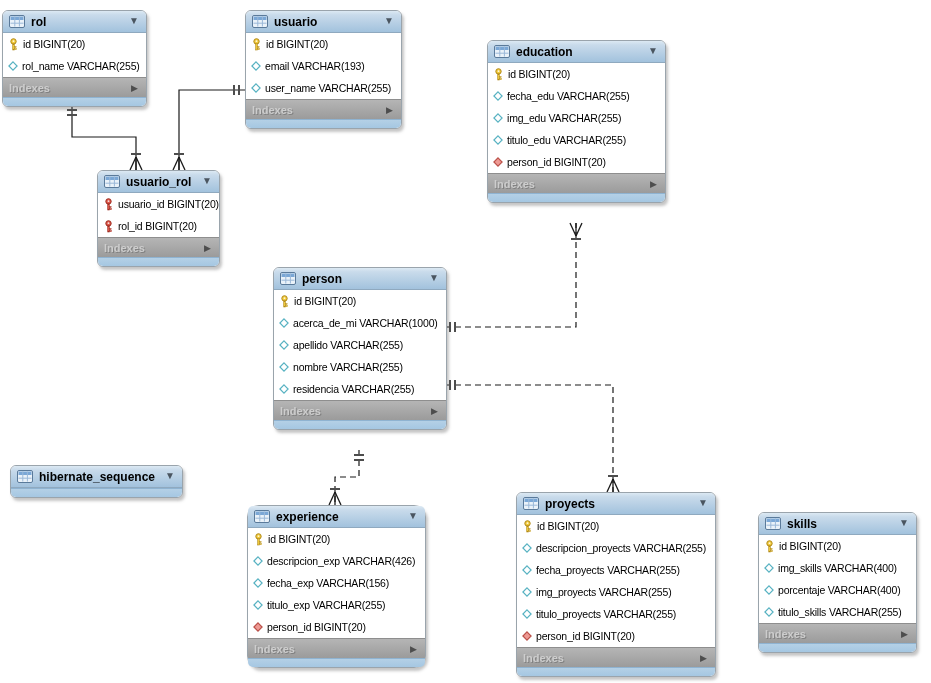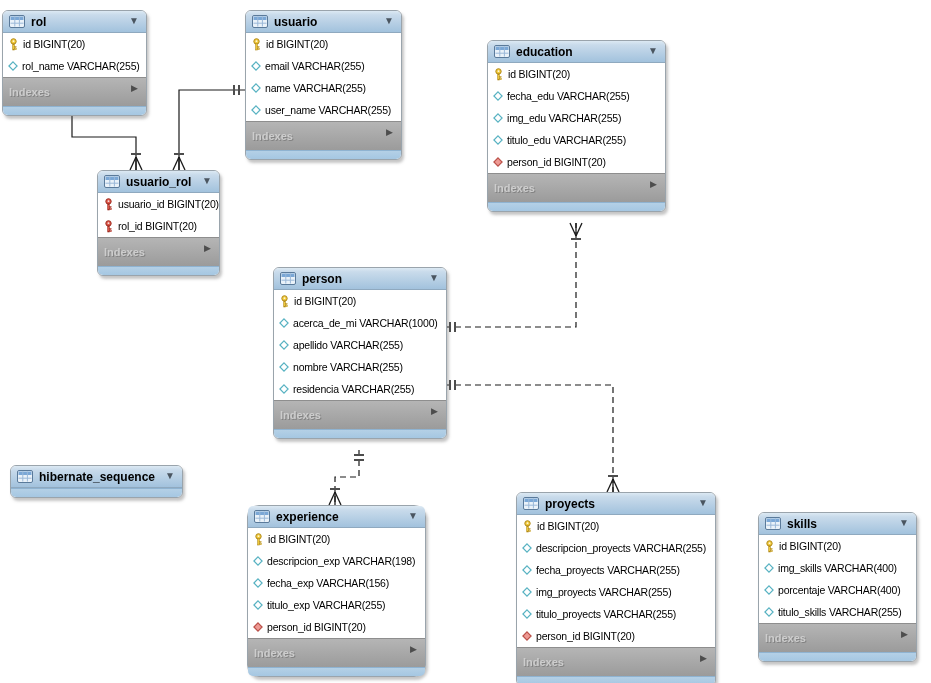--- a/index.html
+++ b/index.html
@@ -33,21 +33,21 @@
     position:absolute;right:7px;top:4px;font-size:10px;color:#4a5560;line-height:12px;
   }
   .t-body{background:#ffffff;}
   .t-row{
     height:22px;display:flex;align-items:center;padding-left:5px;
     white-space:nowrap;overflow:hidden;box-sizing:border-box;background:#ffffff;
   }
   .c-icon{display:inline-flex;align-items:center;margin-right:4px;flex:none;}
   .c-text{font-size:10.5px;letter-spacing:-0.2px;color:#000;}
   .t-indexes{
-    height:29px;display:flex;align-items:center;position:relative;
+    height:20px;display:flex;align-items:center;position:relative;
     background:linear-gradient(to bottom,#b5b5b5,#9b9b9b);
     border-top:1px solid #8e8e8e;padding-left:6px;box-sizing:border-box;
   }
   .t-indexes-label{
     font-size:11px;font-weight:bold;color:var(--indexes-text);
     text-shadow:1px 1px 0 rgba(70,70,70,0.35);
   }
   .t-expand{
     position:absolute;right:8px;top:4px;font-size:9px;color:#4d4d4d;line-height:12px;
   }
@@ -179,29 +179,21 @@
             </svg>
           </span>
     <span class="c-text">id BIGINT(20)</span>
   </div>
         <div class="t-row">
     <span class="c-icon">
             <svg width="10" height="10" viewBox="0 0 10 10">
               <polygon points="5,0.9 9.1,5 5,9.1 0.9,5" fill="#ffffff" stroke="#57b2c2" stroke-width="1.2"></polygon>
             </svg>
           </span>
-    <span class="c-text">email VARCHAR(255)</span>
-  </div>
-        <div class="t-row">
-    <span class="c-icon">
-            <svg width="10" height="10" viewBox="0 0 10 10">
-              <polygon points="5,0.9 9.1,5 5,9.1 0.9,5" fill="#ffffff" stroke="#57b2c2" stroke-width="1.2"></polygon>
-            </svg>
-          </span>
-    <span class="c-text">name VARCHAR(255)</span>
+    <span class="c-text">email VARCHAR(193)</span>
   </div>
         <div class="t-row">
     <span class="c-icon">
             <svg width="10" height="10" viewBox="0 0 10 10">
               <polygon points="5,0.9 9.1,5 5,9.1 0.9,5" fill="#ffffff" stroke="#57b2c2" stroke-width="1.2"></polygon>
             </svg>
           </span>
     <span class="c-text">user_name VARCHAR(255)</span>
   </div>
       </div>
@@ -432,21 +424,21 @@
             </svg>
           </span>
     <span class="c-text">id BIGINT(20)</span>
   </div>
         <div class="t-row">
     <span class="c-icon">
             <svg width="10" height="10" viewBox="0 0 10 10">
               <polygon points="5,0.9 9.1,5 5,9.1 0.9,5" fill="#ffffff" stroke="#57b2c2" stroke-width="1.2"></polygon>
             </svg>
           </span>
-    <span class="c-text">descripcion_exp VARCHAR(198)</span>
+    <span class="c-text">descripcion_exp VARCHAR(426)</span>
   </div>
         <div class="t-row">
     <span class="c-icon">
             <svg width="10" height="10" viewBox="0 0 10 10">
               <polygon points="5,0.9 9.1,5 5,9.1 0.9,5" fill="#ffffff" stroke="#57b2c2" stroke-width="1.2"></polygon>
             </svg>
           </span>
     <span class="c-text">fecha_exp VARCHAR(156)</span>
   </div>
         <div class="t-row">

